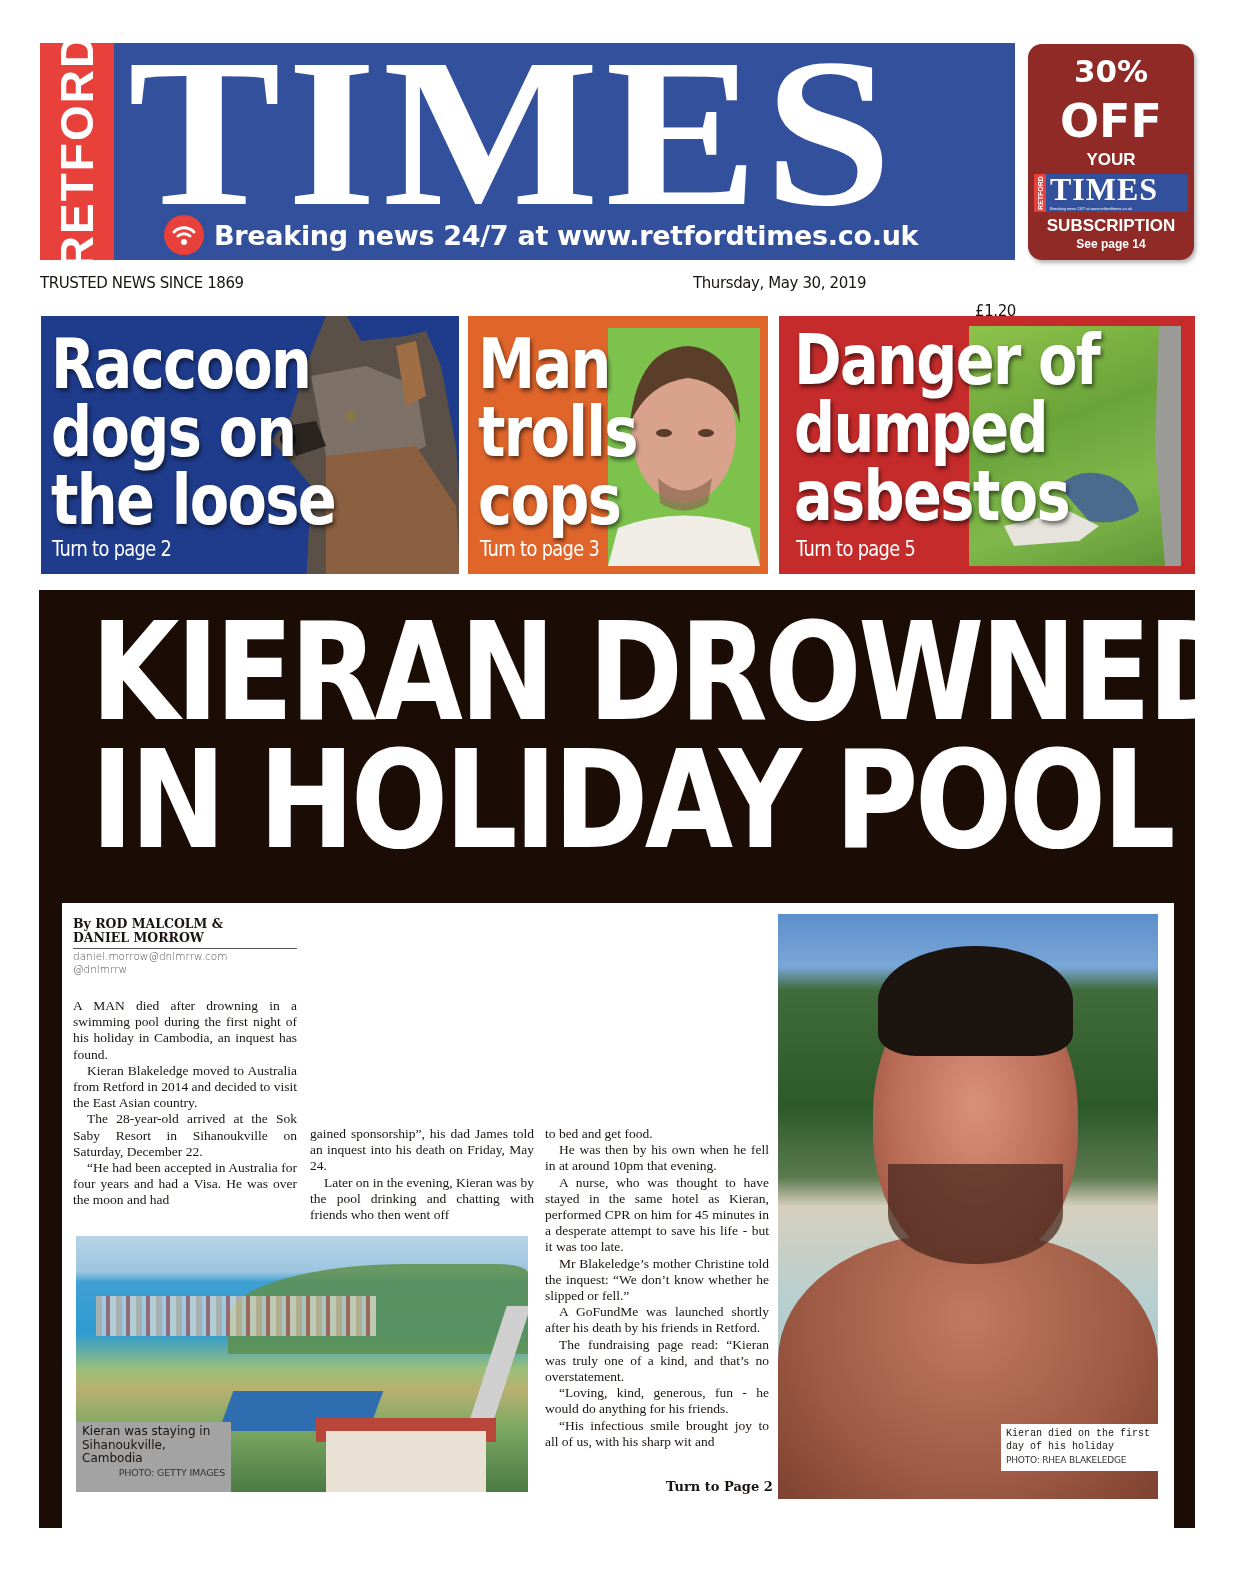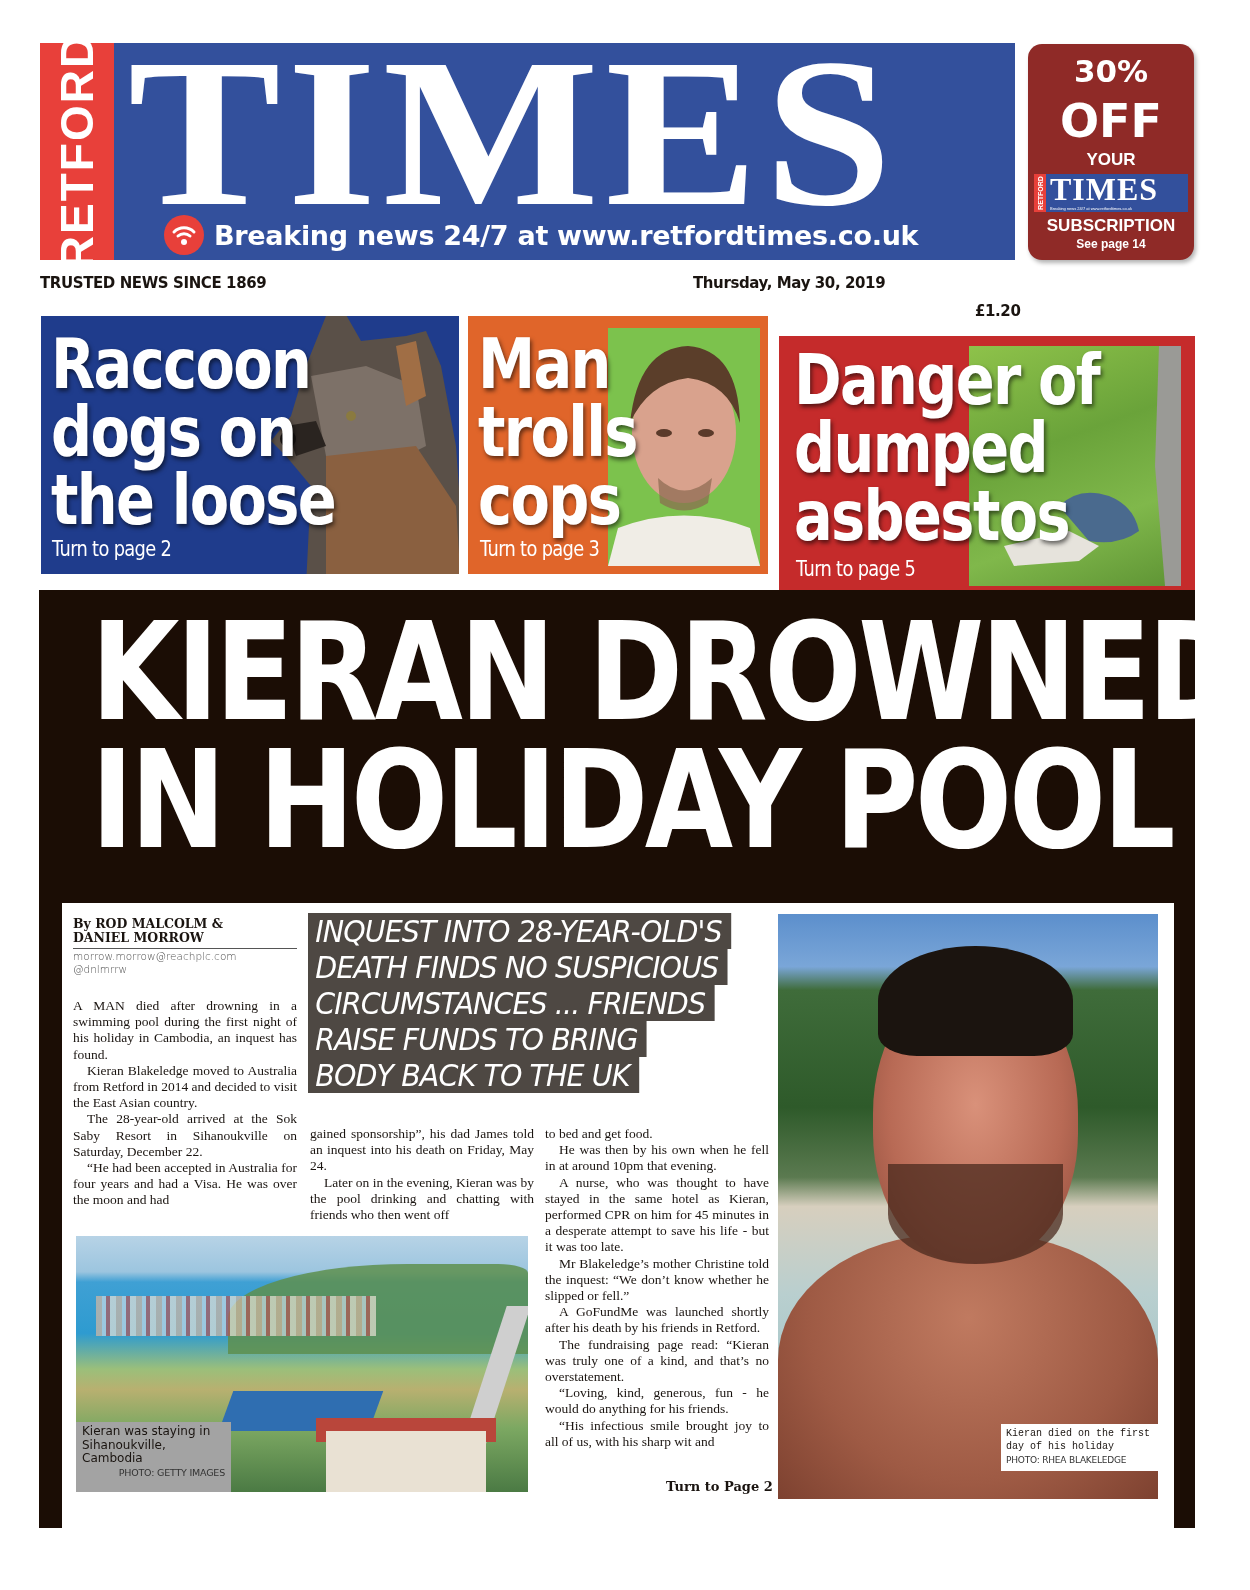--- a/index.html
+++ b/index.html
@@ -25,31 +25,31 @@
   .promo .your { position: absolute; top: 106px; left: 0; width: 100%; font-weight: bold; font-size: 17px; }
   .promo .mini-mast { position: absolute; top: 130px; left: 6px; width: 154px; height: 38px; background: #33509c; }
   .promo .mini-mast .mini-retford { position: absolute; left: 0; top: 0; width: 12px; height: 38px; background: #e8403a; }
   .promo .mini-mast .mini-retford span { position: absolute; left: 6px; top: 19px; transform: translate(-50%,-50%) rotate(-90deg); font-size: 7px; font-weight: bold; white-space: nowrap; }
   .promo .mini-mast .mini-times { position: absolute; left: 16px; top: -2px; font-family: "Liberation Serif", serif; font-weight: bold; font-size: 32px; line-height: 34px; letter-spacing: 1px; }
   .promo .mini-mast .mini-break { position: absolute; left: 16px; bottom: 1px; font-size: 4px; white-space: nowrap; }
   .promo .subscription { position: absolute; top: 172px; left: 0; width: 100%; font-weight: bold; font-size: 17px; }
   .promo .see { position: absolute; top: 193px; left: 0; width: 100%; font-weight: bold; font-size: 12px; }
 
   
-  .dateline { position: absolute; top: 274px; font-family: "DejaVu Sans", sans-serif; font-size: 15px; font-weight: bold; color: #1a1410; letter-spacing: -0.4px; }
+  .dateline { position: absolute; top: 274px; font-family: "DejaVu Sans", sans-serif; font-size: 15px; font-weight: normal; color: #1a1410; letter-spacing: -0.4px; }
 
   
   .teaser { position: absolute; top: 316px; height: 258px; overflow: hidden; }
   .teaser .head { position: absolute; font-family: "DejaVu Sans", sans-serif; font-weight: bold; color: #fff; letter-spacing: -2px;
     text-shadow: 2px 3px 5px rgba(0,0,0,0.55); z-index: 3; transform: scaleX(0.82); transform-origin: left top; }
   .teaser .turn { position: absolute; font-family: "DejaVu Sans", sans-serif; color: #fff; font-size: 21px; letter-spacing: -0.8px; z-index: 3;
     transform: scaleX(0.85); transform-origin: left top; }
   .t1 { left: 41px; width: 418px; background: #1f3c8c; }
   .t2 { left: 468px; width: 300px; background: #e0652a; }
-  .t3 { left: 779px; width: 416px; background: #c52b2b; margin-top: 20px; }
+  .t3 { left: 779px; width: 416px; background: #c52b2b; }
 
   .racoon { position: absolute; left: 225px; top: -10px; width: 210px; height: 280px; }
   .mugshot { position: absolute; left: 140px; top: 12px; width: 152px; height: 238px; background: #7cc24d; overflow: hidden; }
   .grass { position: absolute; left: 190px; top: 10px; width: 212px; height: 240px; background: linear-gradient(160deg,#8ec24a 0%,#6aa33a 40%,#80b84b 70%,#5e9334 100%); overflow: hidden; }
 
   
   .main { position: absolute; left: 39px; top: 590px; width: 1156px; height: 938px; background: #1b0d05; }
   .headline { position: absolute; left: 52px; top: 18px; font-family: "DejaVu Sans", sans-serif; font-weight: bold; color: #fff;
     font-size: 136px; line-height: 128px; letter-spacing: -4px; transform: scaleX(0.84); transform-origin: left top; white-space: nowrap; }
   .panel { position: absolute; left: 23px; top: 313px; width: 1112px; height: 652px; background: #fff; }
@@ -190,31 +190,24 @@
     <div>KIERAN DROWNED</div>
     <div>IN HOLIDAY POOL</div>
   </div>
 
   <div class="panel">
     <div class="byline">
       <div>By ROD MALCOLM &amp;</div>
       <div>DANIEL MORROW</div>
     </div>
     <div class="contact">
-      <div>morrow.morrow@reachplc.com</div>
+      <div>daniel.morrow@dnlmrrw.com</div>
       <div>@dnlmrrw</div>
     </div>
 
-    <div class="standfirst">
-      <div class="row"><span class="line">INQUEST INTO 28-YEAR-OLD'S</span></div>
-      <div class="row"><span class="line">DEATH FINDS NO SUSPICIOUS</span></div>
-      <div class="row"><span class="line">CIRCUMSTANCES ... FRIENDS</span></div>
-      <div class="row"><span class="line">RAISE FUNDS TO BRING</span></div>
-      <div class="row"><span class="line">BODY BACK TO THE UK</span></div>
-    </div>
 
     <div class="col col1">
       <p class="first">A MAN died after drowning in a swimming pool during the first night of his holiday in Cambodia, an inquest has found.</p>
       <p>Kieran Blakeledge moved to Australia from Retford in 2014 and decided to visit the East Asian country.</p>
       <p>The 28-year-old arrived at the Sok Saby Resort in Sihanoukville on Saturday, December 22.</p>
       <p>“He had been accepted in Australia for four years and had a Visa. He was over the moon and had</p>
     </div>
 
     <div class="col col2">
       <p class="first">gained sponsorship”, his dad James told an inquest into his death on Friday, May 24.</p>

